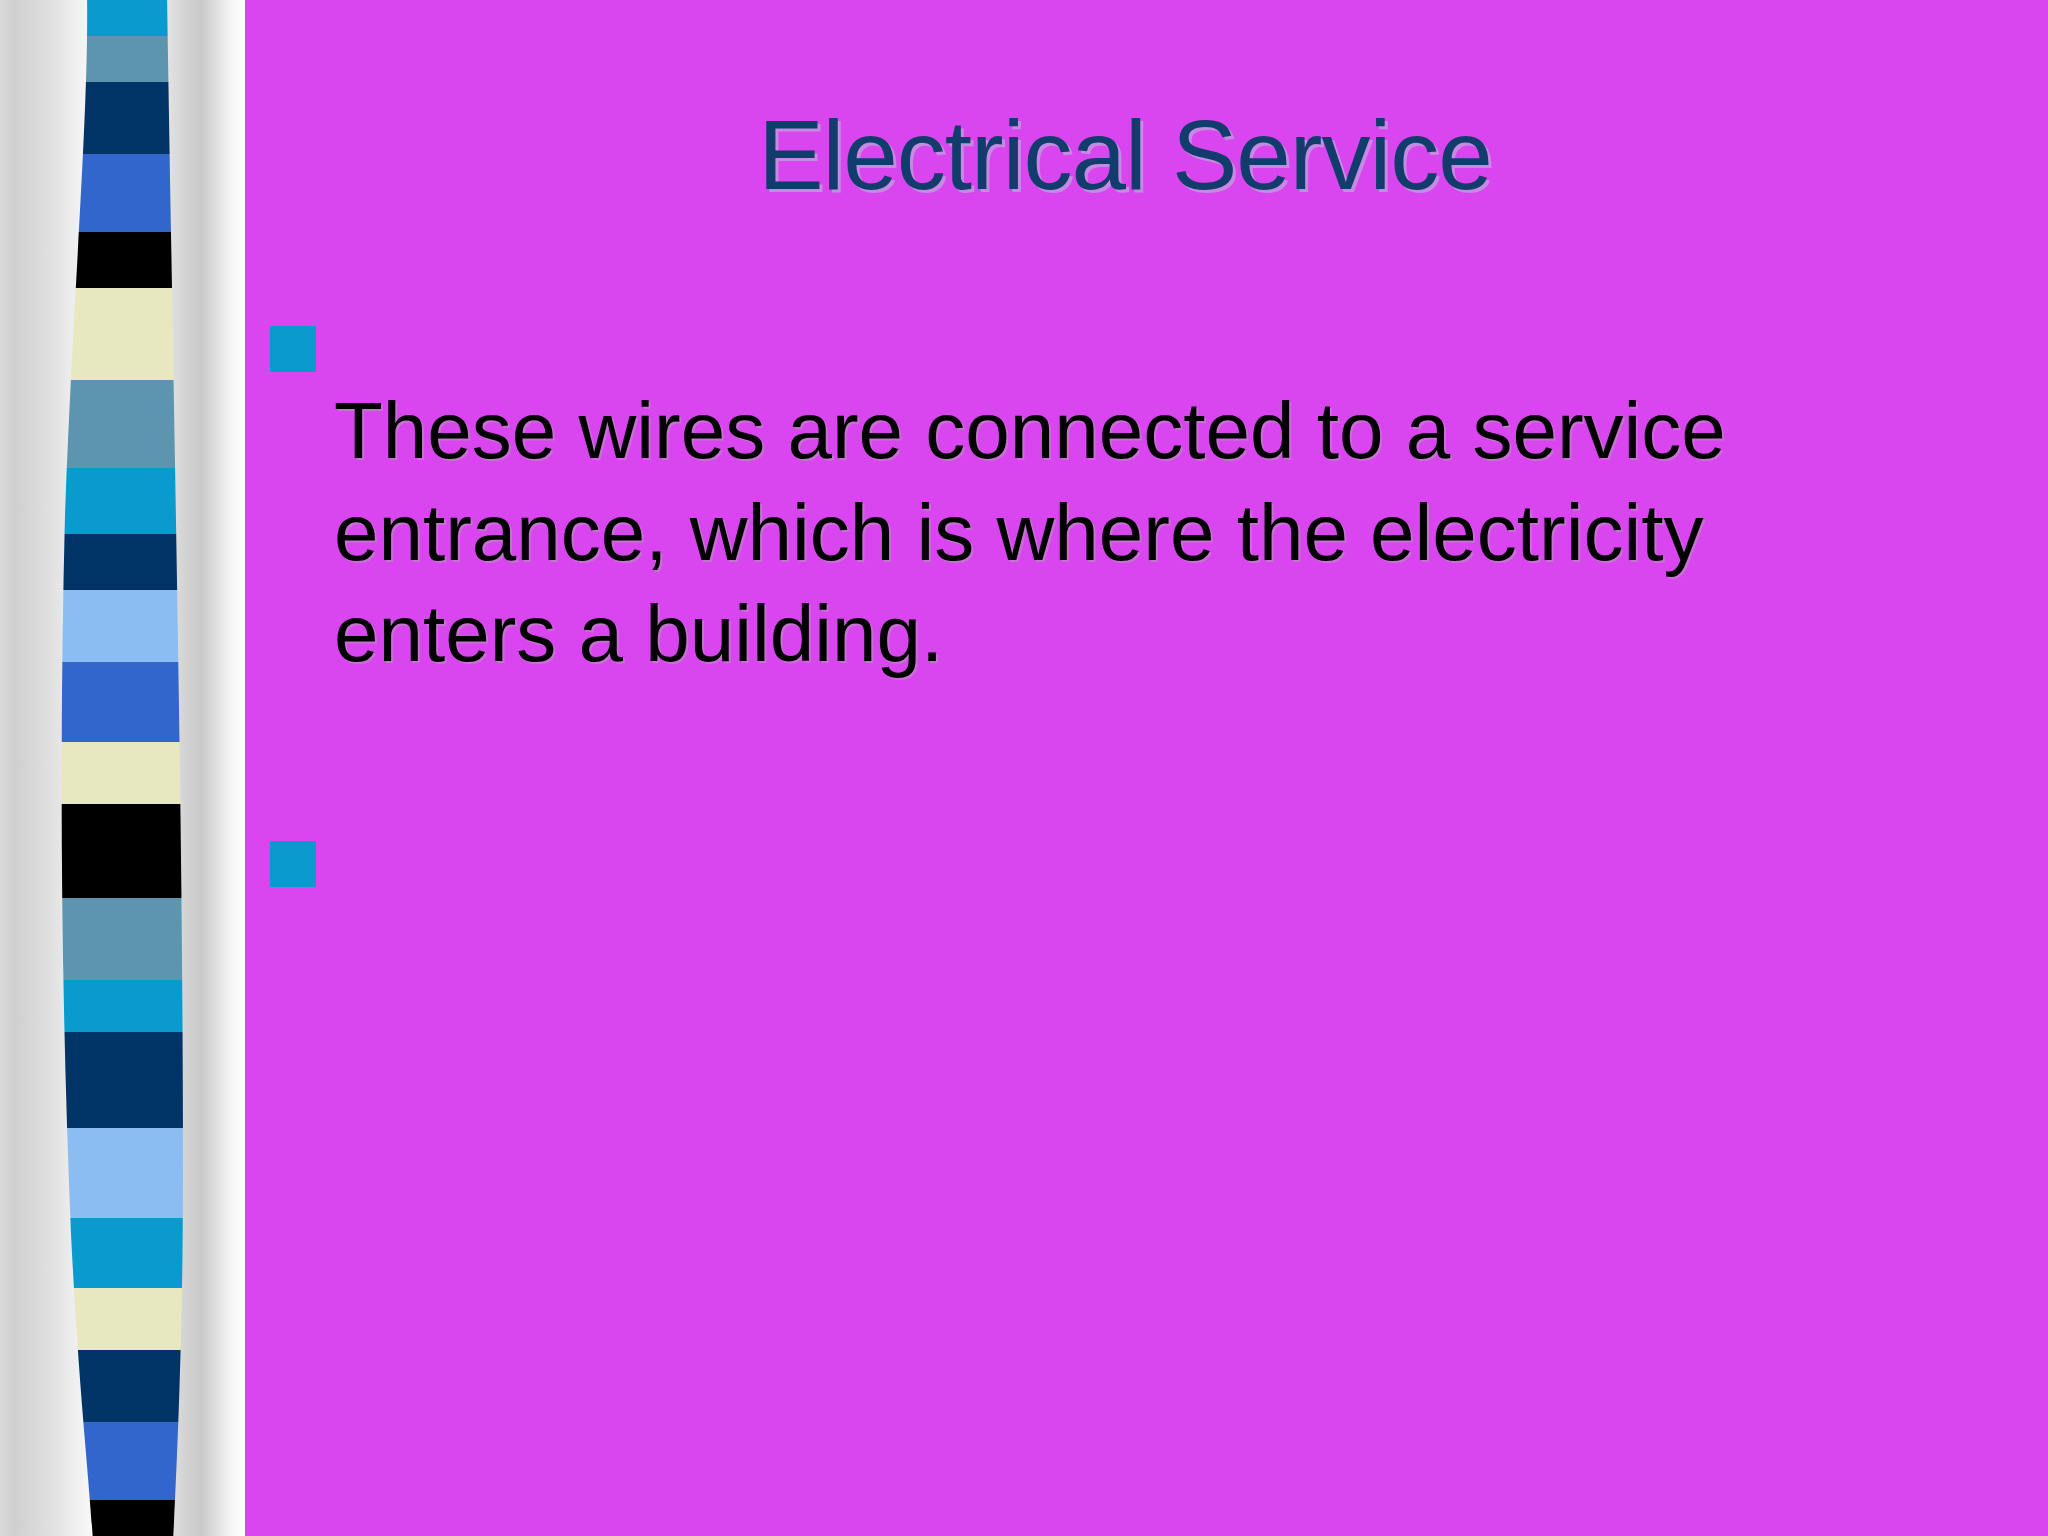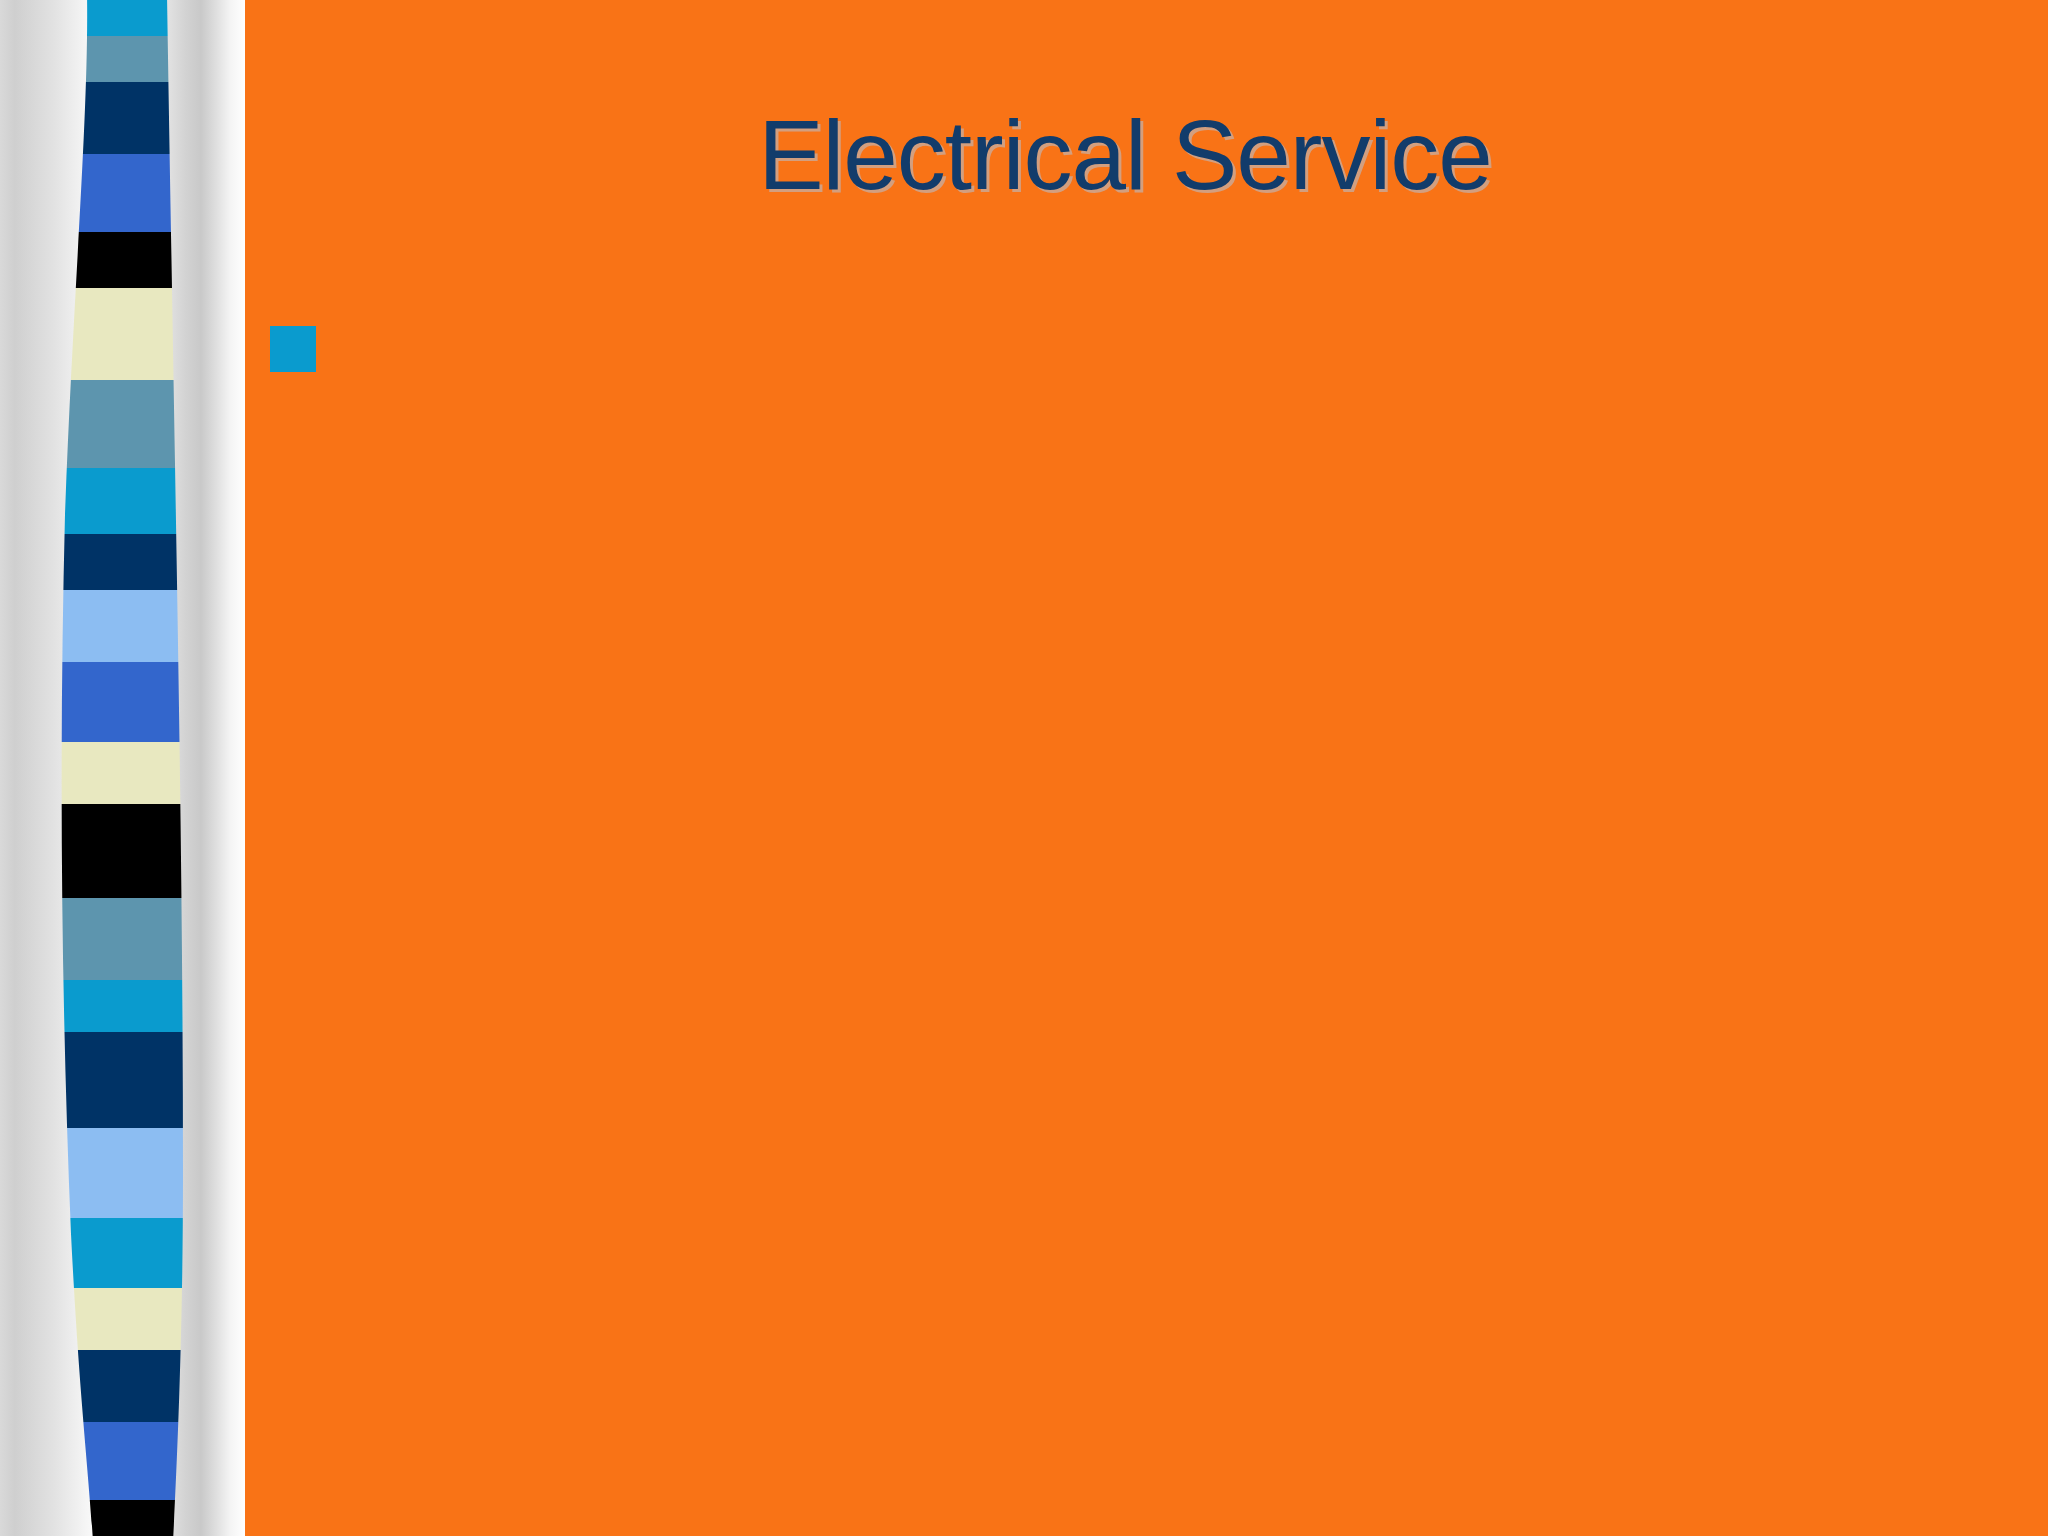--- a/index.html
+++ b/index.html
@@ -11,21 +11,21 @@
     height: 1536px;
     background: #ffffff;
     font-family: "Liberation Sans", sans-serif;
     overflow: hidden;
     position: relative;
   }
 
   #slide {
     position: absolute;
     inset: 0;
-    background: #f97316;
+    background: #d946ef;
     overflow: hidden;
   }
 
   
   #left-deco {
     position: absolute;
     left: 0;
     top: 0;
     width: 245px;
     height: 100%;
@@ -162,20 +162,24 @@
           <rect x="0" y="1506" width="130" height="50" fill="#000000"></rect>
         </g>
       </svg>
     </div>
   </div>
 
   <h1 id="title">Electrical Service</h1>
 
   <div id="body">
 
+    <div class="bullet-row" id="bullet-1">
+      <span class="bullet-marker"></span>
+      <p class="bullet-text">These wires are connected to a service entrance, which is where the electricity enters a building.</p>
+    </div>
 
     <div class="bullet-row" id="bullet-2">
       <span class="bullet-marker"></span>
     </div>
 
   </div>
 
 </div>
 
 </body></html>

